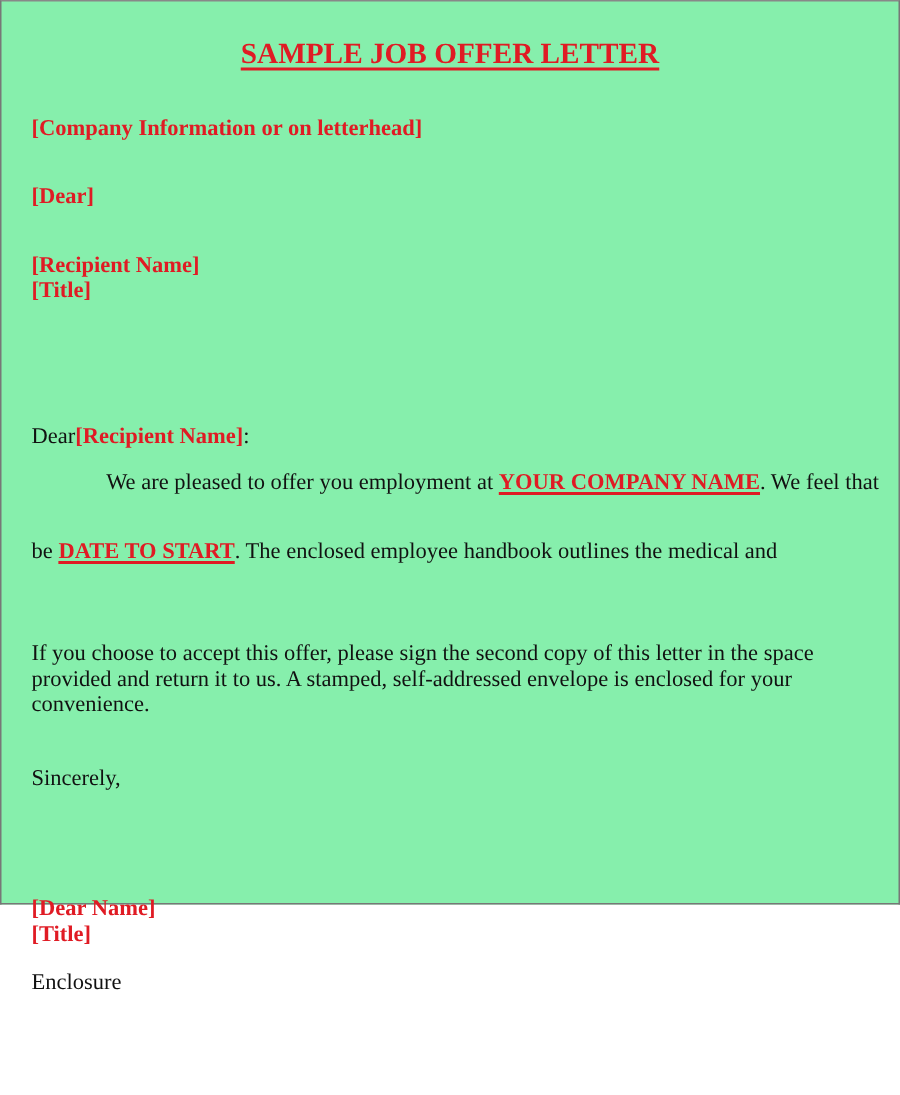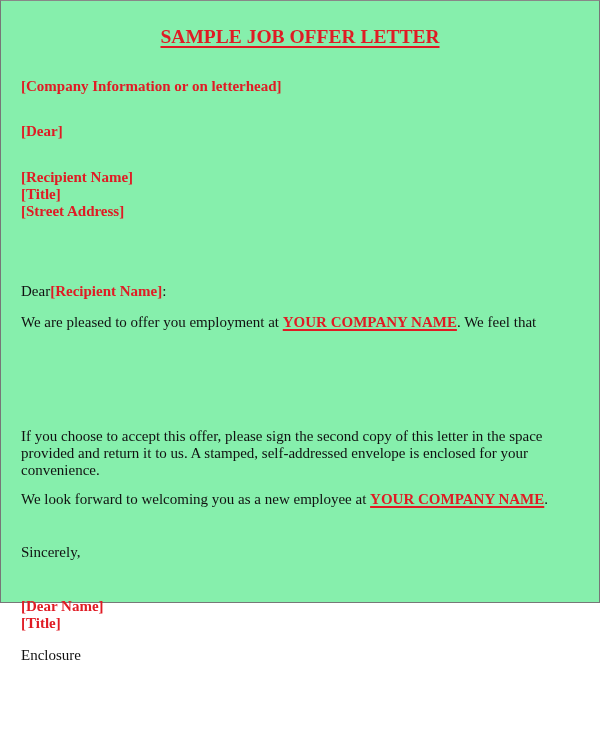--- a/index.html
+++ b/index.html
@@ -34,45 +34,42 @@
 
   <div class="title">SAMPLE JOB OFFER LETTER</div>
 
   <div class="abs red ph" style="top:77px;">[Company Information or on letterhead]</div>
 
   <div class="abs red ph" style="top:122px;">[Dear]</div>
 
   <div class="abs red ph" style="top:168px;">
     <div>[Recipient Name]</div>
     <div>[Title]</div>
-    <div>[Street Address]</div>
   </div>
 
   <div class="abs body-text" style="top:282px;">
     <span>Dear</span><span class="red">[Recipient Name]</span><span>:</span>
   </div>
 
-  <div class="para body-text" style="top:313px;">
+  <div class="para body-text" style="top:313px;text-align:right;">
     <div class="line"><span>We are pleased to offer you employment at </span><span class="hl">YOUR COMPANY NAME</span><span>. We feel that</span></div>
   </div>
 
   <div class="para body-text" style="top:359px;">
+    <div class="line"><span>be </span><span class="hl">DATE TO START</span><span>. The enclosed employee handbook outlines the medical and</span></div>
   </div>
 
   <div class="para body-text" style="top:427px;">
     <div class="line">If you choose to accept this offer, please sign the second copy of this letter in the space</div>
     <div class="line">provided and return it to us. A stamped, self-addressed envelope is enclosed for your</div>
     <div class="line">convenience.</div>
   </div>
 
-  <div class="para body-text" style="top:490px;">
-    <div class="line"><span>We look forward to welcoming you as a new employee at </span><span class="hl">YOUR COMPANY NAME</span><span>.</span></div>
-  </div>
 
-  <div class="abs body-text" style="top:543px;">Sincerely,</div>
+  <div class="abs body-text" style="top:510px;">Sincerely,</div>
 
   <div class="abs red ph" style="top:597px;">
     <div>[Dear Name]</div>
     <div>[Title]</div>
   </div>
 
   <div class="abs body-text" style="top:646px;">Enclosure</div>
 
 </div>
 

